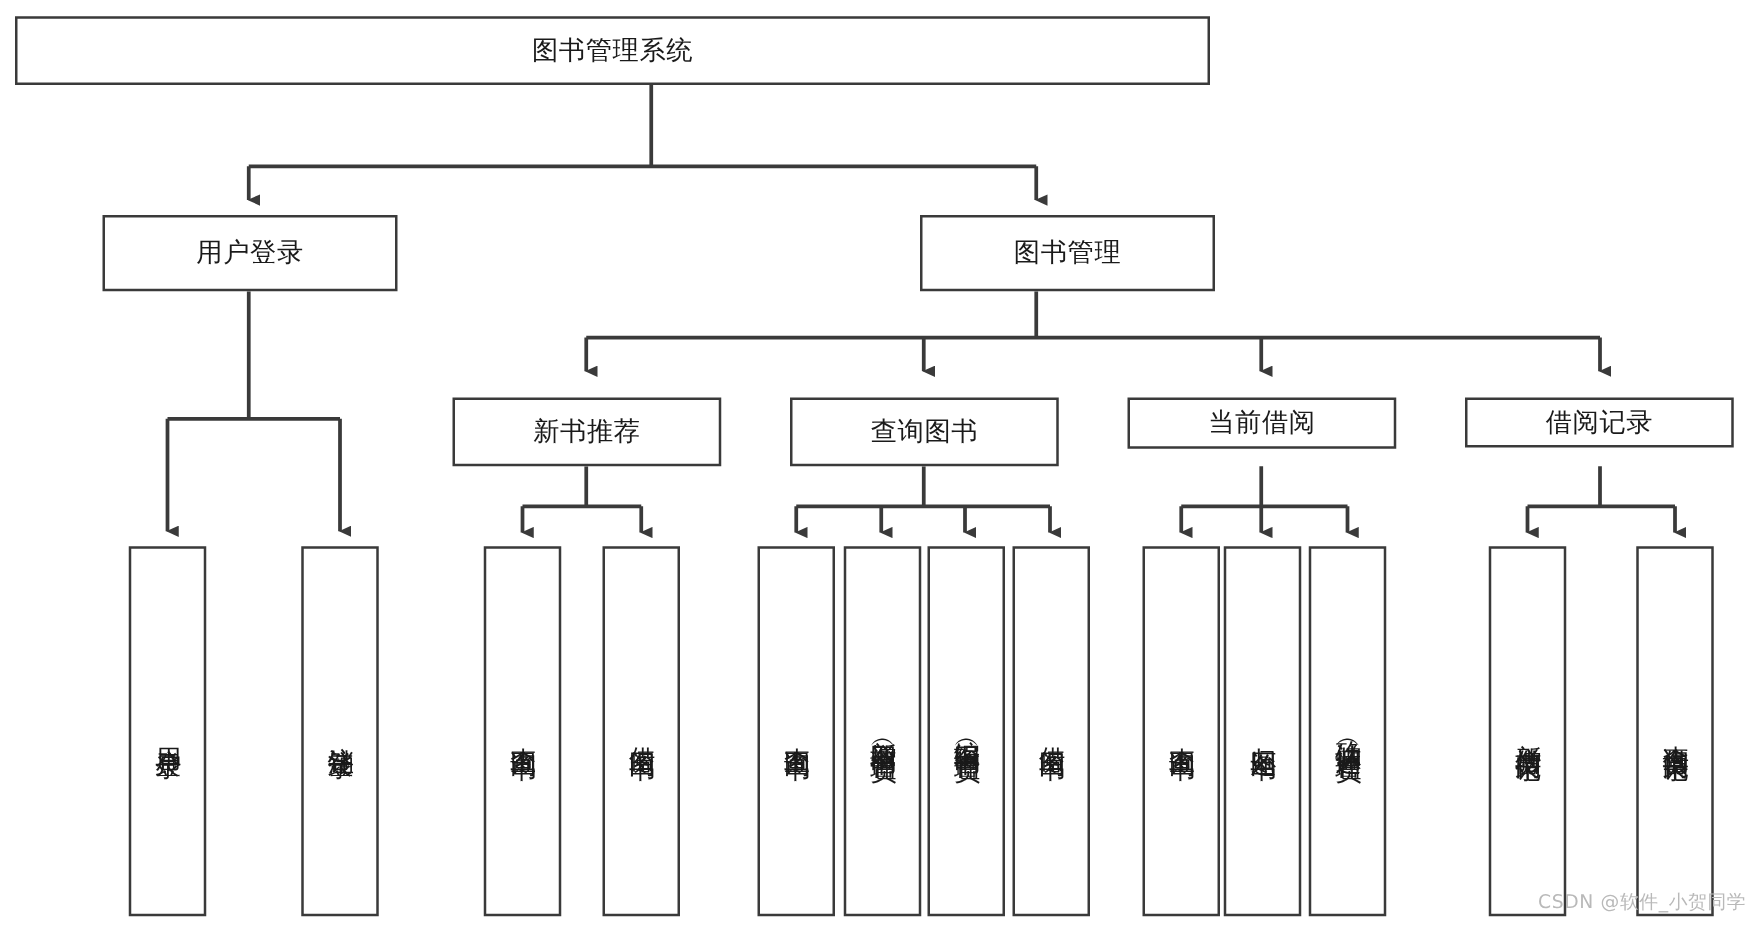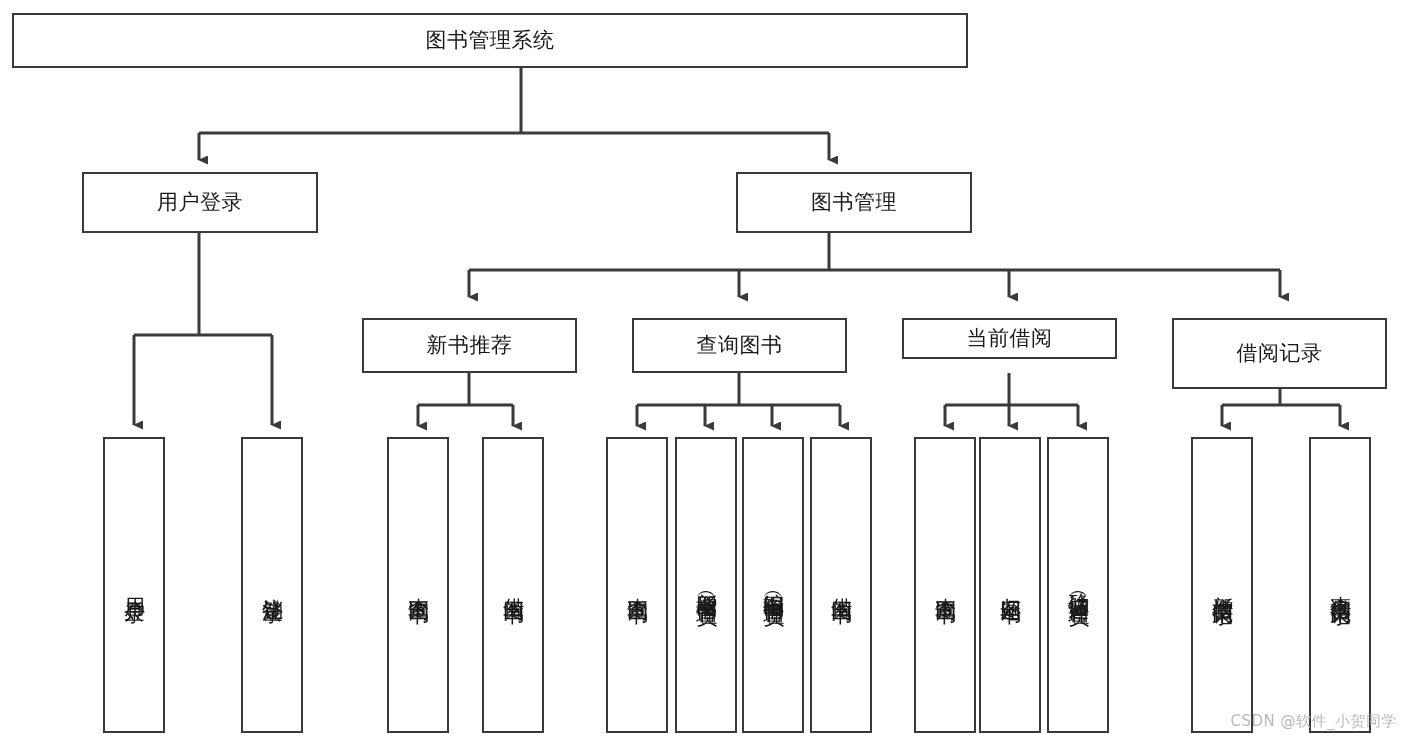--- a/index.html
+++ b/index.html
@@ -148,21 +148,21 @@
   </div>
 
   <div class="node horizontal" style="left:632px; top:318px; width:215px; height:55px;">
     <span class="node-label">查询图书</span>
   </div>
 
   <div class="node horizontal" style="left:902px; top:318px; width:215px; height:41px;">
     <span class="node-label">当前借阅</span>
   </div>
 
-  <div class="node horizontal" style="left:1172px; top:318px; width:215px; height:71px;">
+  <div class="node horizontal" style="left:1172px; top:318px; width:215px; height:40px;">
     <span class="node-label">借阅记录</span>
   </div>
 
   <div class="node vertical" style="left:103px; top:437px; width:62px; height:296px;">
     <span class="node-label">用户登录</span>
   </div>
 
   <div class="node vertical" style="left:241px; top:437px; width:62px; height:296px;">
     <span class="node-label">注销登录</span>
   </div>

